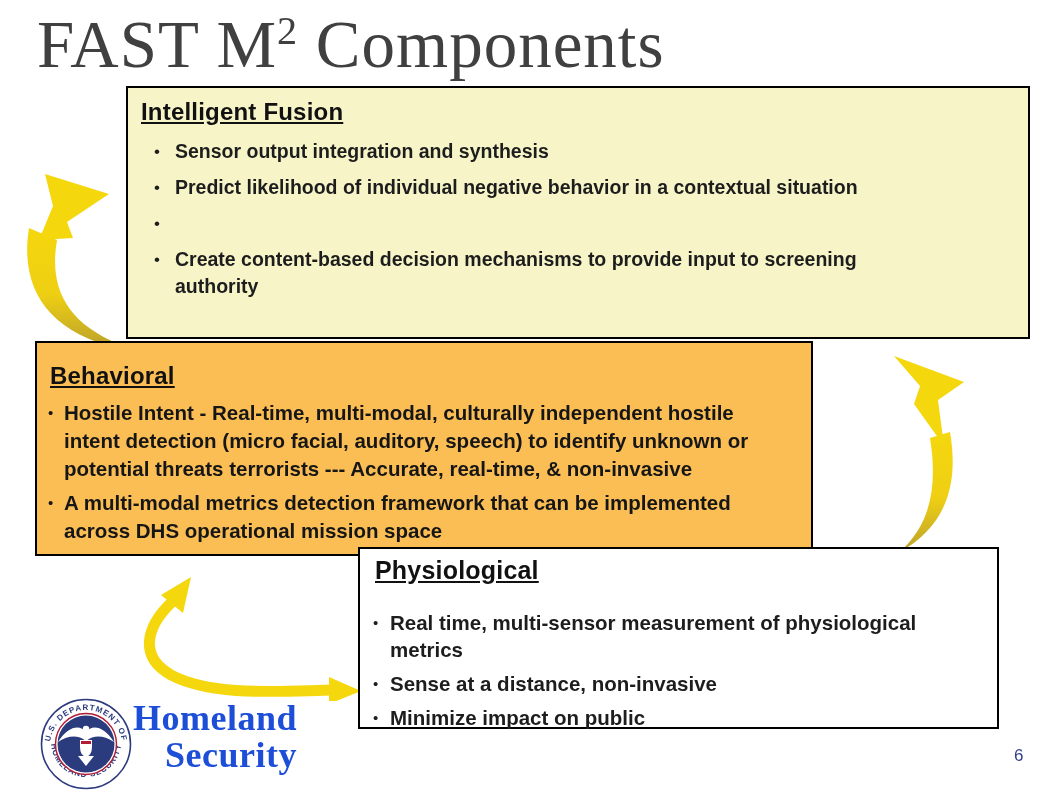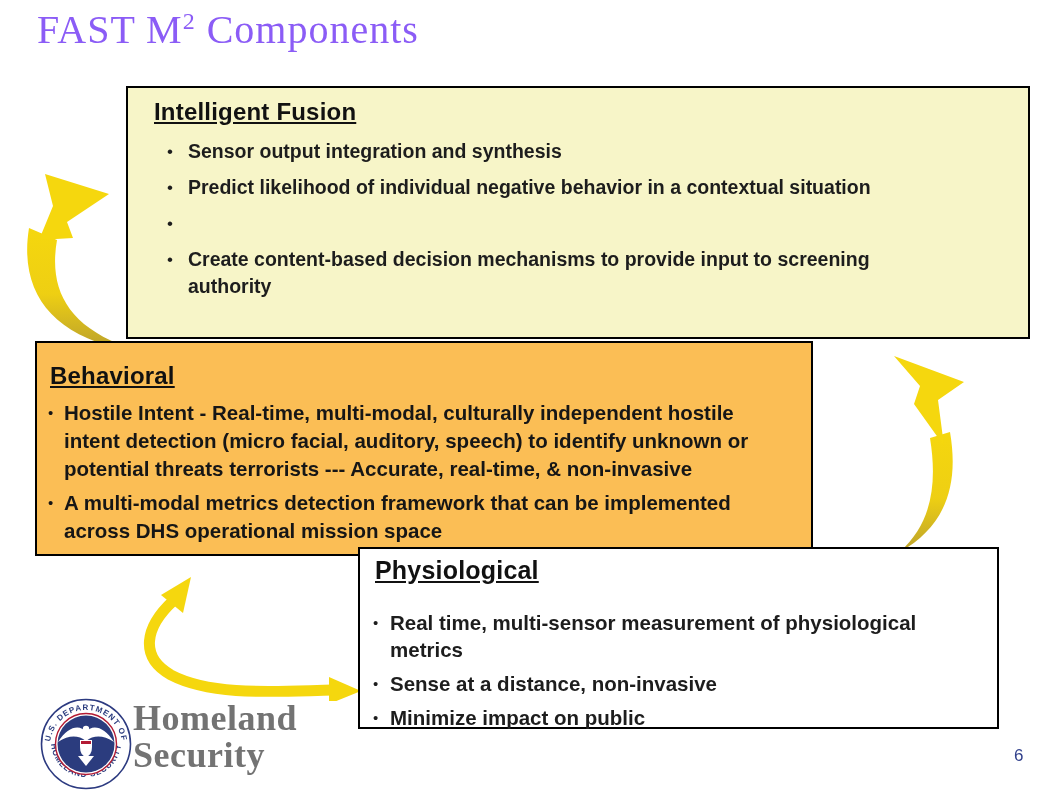--- a/index.html
+++ b/index.html
@@ -4,33 +4,33 @@
 <style>
   html,body{margin:0;padding:0;background:#fff;}
   .slide{
     position:relative;width:1061px;height:796px;background:#ffffff;
     font-family:"Liberation Sans",sans-serif;overflow:hidden;
   }
   
   .title{
     position:absolute;left:37px;top:6px;margin:0;
     font-family:"Liberation Serif",serif;font-weight:normal;
-    font-size:40px;color:#8b5cf6;letter-spacing:1px;white-space:nowrap;
+    font-size:67px;color:#404040;letter-spacing:1px;white-space:nowrap;
   }
   .title sup{font-size:60%;vertical-align:super;line-height:0;}
   
   .box{position:absolute;box-sizing:border-box;border:2px solid #000;}
   .box h2{
     margin:4px 0 8px 2px;font-size:24px;font-weight:bold;
     text-decoration:underline;color:#111;letter-spacing:.2px;
   }
   .box .brow{display:flex;align-items:flex-start;margin:0 0 9px 0;color:#1d1d1d;}
   .box .txt{white-space:pre-line;font-weight:bold;}
   
-  .fusion{left:126px;top:86px;width:904px;height:253px;background:#F7F5C8;z-index:2;padding:6px 14px 0 24px;}
+  .fusion{left:126px;top:86px;width:904px;height:253px;background:#F7F5C8;z-index:2;padding:6px 14px 0 11px;}
   .fusion .brow{font-size:19.5px;line-height:27px;}
   .fusion .dot{flex:0 0 36px;text-align:center;font-size:17px;line-height:27px;}
   .fusion h2{margin-bottom:12px;}
   
   .behav{left:35px;top:341px;width:778px;height:215px;background:#FBBE55;z-index:2;padding:15px 8px 0 11px;}
   .behav .brow{font-size:20.5px;line-height:28px;margin-bottom:6px;color:#161616;}
   .behav .dot{flex:0 0 16px;text-align:left;font-size:15px;line-height:28px;}
   .behav h2{margin-bottom:9px;}
   
   .physio{left:358px;top:547px;width:641px;height:182px;background:#ffffff;z-index:3;padding:3px 10px 0 13px;}
@@ -40,21 +40,21 @@
   
   .arrow{position:absolute;z-index:1;}
   .arrow-left{left:5px;top:160px;}
   .arrow-right{left:872px;top:342px;}
   .arrow-bottom{left:113px;top:563px;z-index:3;}
   
   .seal{position:absolute;left:40px;top:698px;}
   .wordmark{
     position:absolute;left:133px;top:700px;
     font-family:"Liberation Serif",serif;font-weight:bold;
-    font-size:36px;line-height:37px;color:#737373;letter-spacing:.5px;
+    font-size:36px;line-height:37px;color:#1d4ed8;letter-spacing:.5px;text-align:right;
   }
   
   .pagenum{position:absolute;left:1014px;top:746px;font-size:17px;color:#32418C;}
 </style>
 </head>
 <body>
 
 <div class="slide">
 
   <h1 class="title"><span>FAST M</span><sup>2</sup><span> Components</span></h1>

